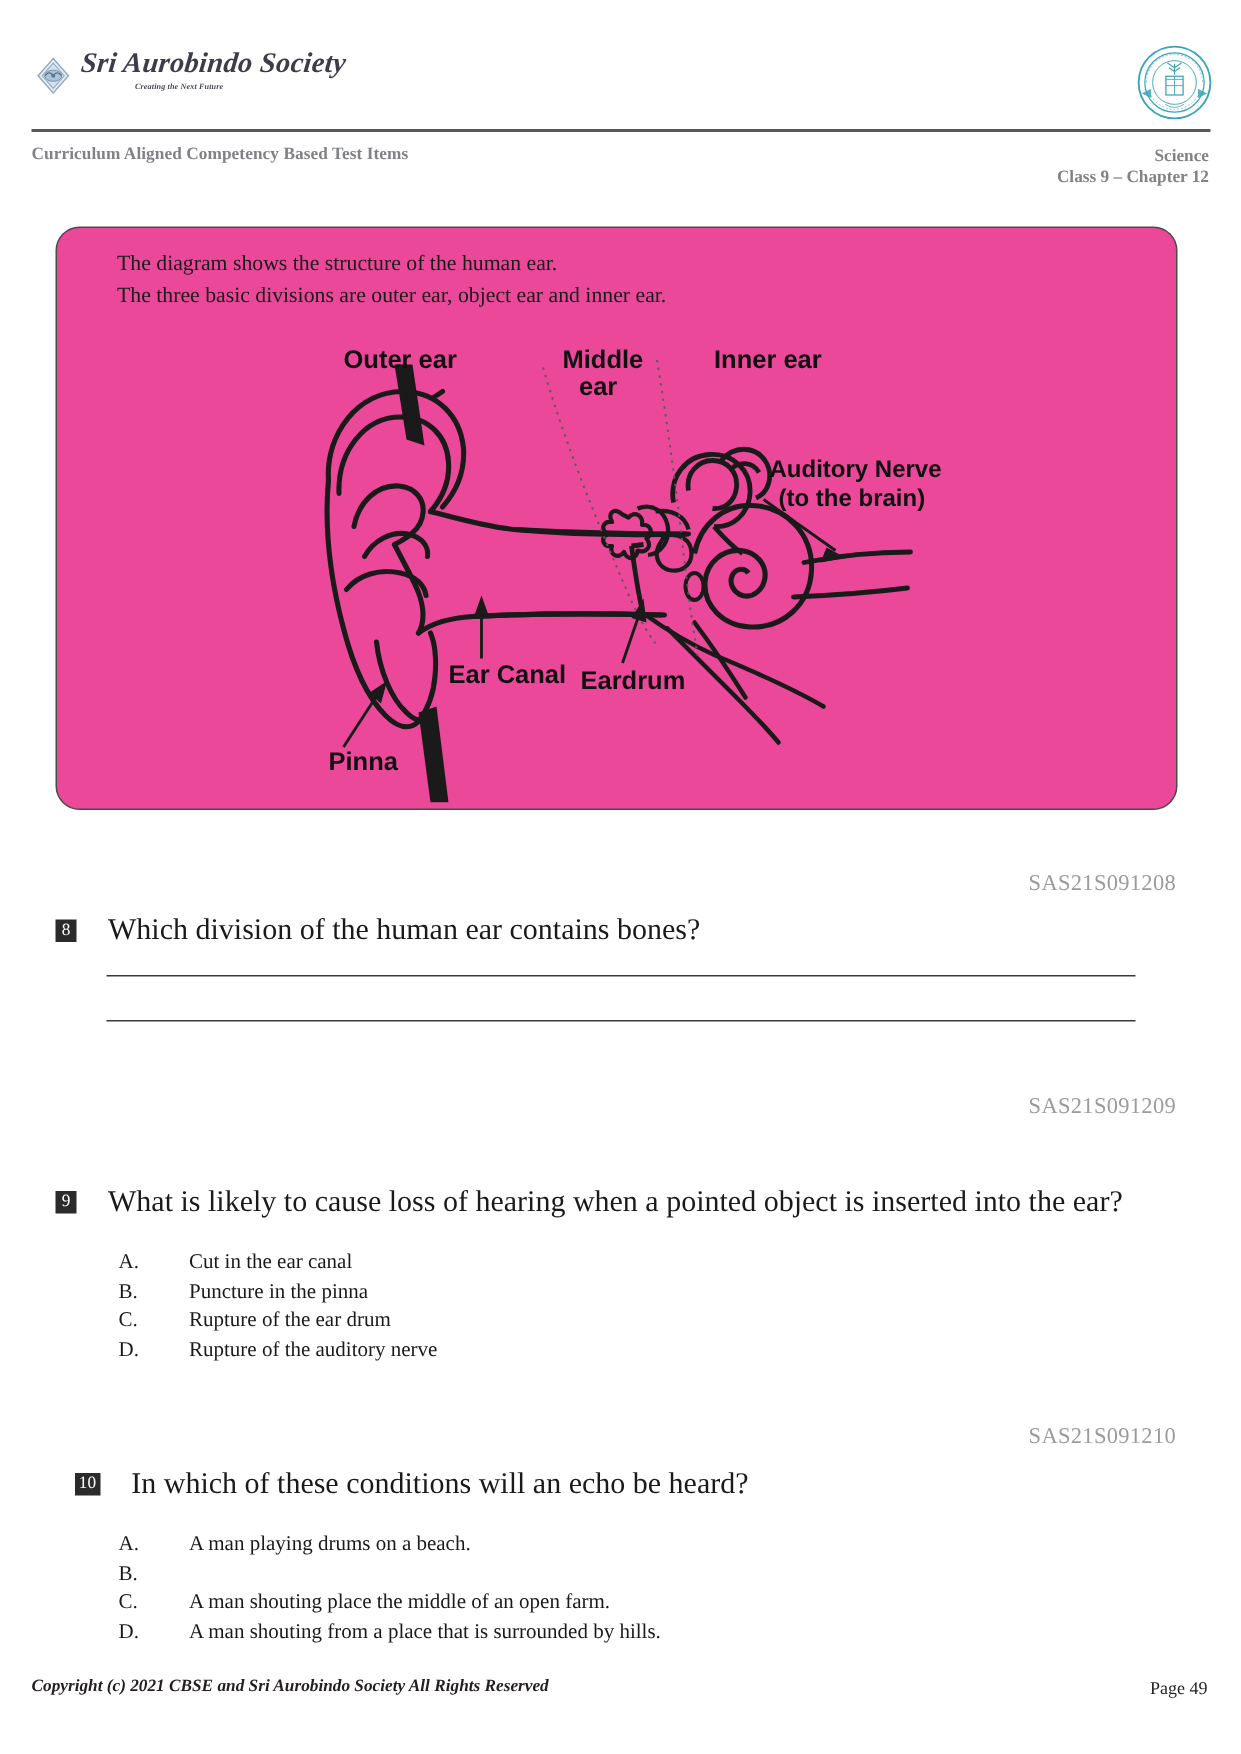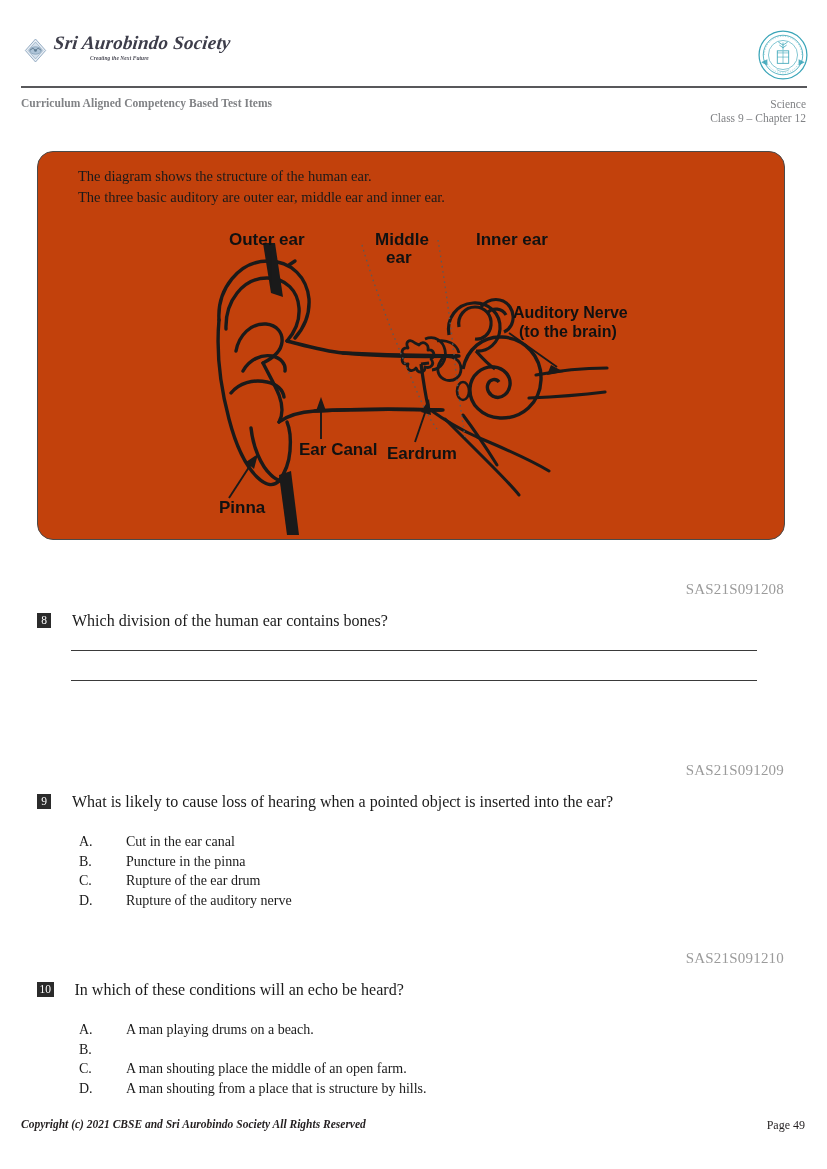--- a/index.html
+++ b/index.html
@@ -88,37 +88,37 @@
     font-size: 11.5px;
     color: #808285;
     letter-spacing: 0.05px;
     white-space: nowrap;
   }
   .header-right-block {
     position: absolute;
     right: 21px; top: 97px;
     text-align: right;
     font-family: "Liberation Serif", serif;
-    font-weight: normal;
+    font-weight: bold;
     font-size: 11.5px;
     color: #808285;
     line-height: 14px;
     white-space: nowrap;
   }
 
   
   .stimulus-box {
     position: absolute;
     left: 37px; top: 151px;
     width: 748px;
     height: 389px;
     border: 1.4px solid #4a4a4a;
     border-radius: 16px;
     box-sizing: border-box;
-    background: #c2410c;
+    background: #ec4899;
   }
   .stimulus-text {
     position: absolute;
     left: 40px; top: 14px;
     font-size: 14.5px;
     line-height: 21px;
     color: #1a1a1a;
   }
   .stimulus-text div { white-space: nowrap; }
 
@@ -157,21 +157,21 @@
     font-family: "Liberation Serif", serif;
     font-size: 11.5px;
     line-height: 15px;
     text-align: center;
     padding: 0 2.5px;
     box-sizing: border-box;
     margin-top: 2px;
   }
   .q-text {
     margin-left: 21px;
-    font-size: 16px;
+    font-size: 20px;
     line-height: 19px;
     color: #1a1a1a;
     white-space: nowrap;
   }
 
   .answer-lines {
     position: absolute;
     left: 71px;
     width: 686px;
   }
@@ -270,21 +270,21 @@
   <div class="header-right-block">
     <div>Science</div>
     <div>Class 9 – Chapter 12</div>
   </div>
 </div>
 
 <div class="stimulus-box">
 
   <div class="stimulus-text">
     <div>The diagram shows the structure of the human ear.</div>
-    <div>The three basic auditory are outer ear, middle ear and inner ear.</div>
+    <div>The three basic divisions are outer ear, object ear and inner ear.</div>
   </div>
 
   <div class="ear-figure">
     <svg viewBox="0 0 440 312">
       <g fill="none" stroke="#1a1a1a" stroke-width="3.4" stroke-linecap="round" stroke-linejoin="round">
 
         <path d="M28,97 C26,66 48,38 77,38 C101,38 116,55 118,76
                  C119,93 112,106 104,115"></path>
         <path d="M28,97 C25,130 30,166 38,196 C45,223 55,243 66,254
                  C74,262 82,264 88,258"></path>
@@ -414,21 +414,21 @@
     <div class="q-badge">8</div>
     <div class="q-text">Which division of the human ear contains bones?</div>
   </div>
   <div class="answer-lines" style="top:650px;">
     <div class="answer-line"></div>
     <div class="answer-line"></div>
   </div>
 </div>
 
 <div class="q-block" style="top:0;">
-  <div class="q-code" style="top:762px;">SAS21S091209</div>
+  <div class="q-code" style="top:730px;">SAS21S091209</div>
   <div class="q-row" style="top:792px;">
     <div class="q-badge">9</div>
     <div class="q-text">What is likely to cause loss of hearing when a pointed object is inserted into the ear?</div>
   </div>
   <div class="options" style="top:832px;">
     <div class="option-row">
       <span class="option-letter">A.</span>
       <span class="option-text">Cut in the ear canal</span>
     </div>
     <div class="option-row">
@@ -441,39 +441,39 @@
     </div>
     <div class="option-row">
       <span class="option-letter">D.</span>
       <span class="option-text">Rupture of the auditory nerve</span>
     </div>
   </div>
 </div>
 
 <div class="q-block" style="top:0;">
   <div class="q-code" style="top:950px;">SAS21S091210</div>
-  <div class="q-row" style="top:980px;">
+  <div class="q-row" style="top:980px;margin-left:13px;">
     <div class="q-badge">10</div>
     <div class="q-text">In which of these conditions will an echo be heard?</div>
   </div>
   <div class="options" style="top:1020px;">
     <div class="option-row">
       <span class="option-letter">A.</span>
       <span class="option-text">A man playing drums on a beach.</span>
     </div>
     <div class="option-row">
       <span class="option-letter">B.</span>
     </div>
     <div class="option-row">
       <span class="option-letter">C.</span>
       <span class="option-text">A man shouting place the middle of an open farm.</span>
     </div>
     <div class="option-row">
       <span class="option-letter">D.</span>
-      <span class="option-text">A man shouting from a place that is structure by hills.</span>
+      <span class="option-text">A man shouting from a place that is surrounded by hills.</span>
     </div>
   </div>
 </div>
 
 <div class="page-footer">
   <div class="footer-copyright">Copyright (c) 2021 CBSE and Sri Aurobindo Society All Rights Reserved</div>
   <div class="footer-page">Page 49</div>
 </div>
 
 </body></html>

